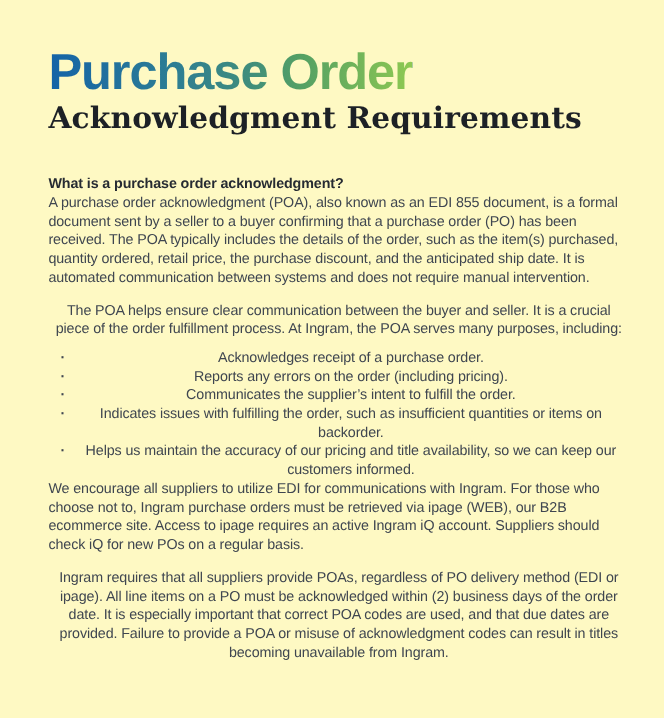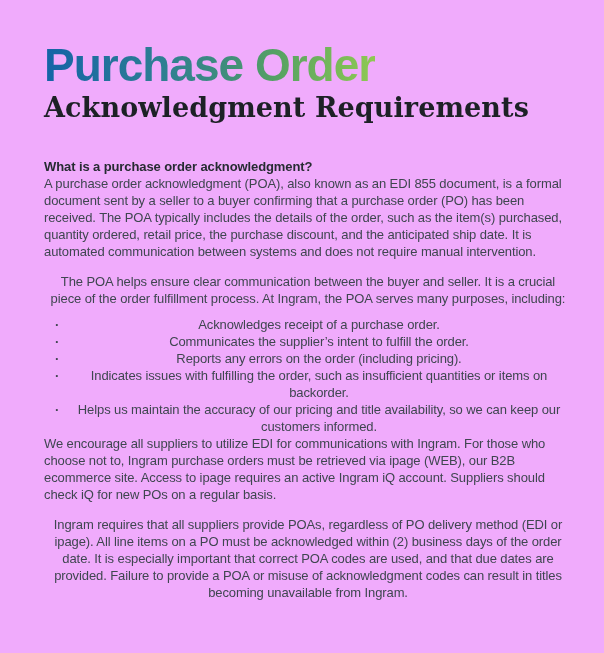--- a/index.html
+++ b/index.html
@@ -1,20 +1,20 @@
 <!DOCTYPE html>
 <html><head>
 <meta charset="utf-8">
 <style>
   html, body { margin: 0; padding: 0; background: #ffffff; }
   .page {
     position: relative;
     width: 604px;
     height: 653px;
-    background: #f0abfc;
+    background: #fef9c3;
     overflow: hidden;
     font-family: "Liberation Sans", sans-serif;
     box-sizing: border-box;
   }
   .header { padding: 42px 40px 0 44px; }
   .doc-title {
     margin: 0;
     font-size: 46px;
     line-height: 46px;
     font-weight: bold;
@@ -82,22 +82,22 @@
   </div>
 
   <div class="content">
     <h3 class="q-heading">What is a purchase order acknowledgment?</h3>
     <p class="para">A purchase order acknowledgment (POA), also known as an EDI 855 document, is a formal document sent by a seller to a buyer confirming that a purchase order (PO) has been received. The POA typically includes the details of the order, such as the item(s) purchased, quantity ordered, retail price, the purchase discount, and the anticipated ship date. It is automated communication between systems and does not require manual intervention.</p>
 
     <p class="para spaced">The POA helps ensure clear communication between the buyer and seller.  It is a crucial piece of the order fulfillment process. At Ingram, the POA serves many purposes, including:</p>
 
     <ul class="bullet-list">
       <li>Acknowledges receipt of a purchase order.</li>
+      <li>Reports any errors on the order (including pricing).</li>
       <li>Communicates the supplier’s intent to fulfill the order.</li>
-      <li>Reports any errors on the order (including pricing).</li>
       <li>Indicates issues with fulfilling the order, such as insufficient quantities or items on backorder.</li>
       <li>Helps us maintain the accuracy of our pricing and title availability, so we can keep our customers informed.</li>
     </ul>
 
     <p class="para">We encourage all suppliers to utilize EDI for communications with Ingram. For those who choose not to, Ingram purchase orders must be retrieved via ipage (WEB), our B2B ecommerce site. Access to ipage requires an active Ingram iQ account. Suppliers should check iQ for new POs on a regular basis.</p>
 
     <p class="para spaced">Ingram requires that all suppliers provide POAs, regardless of PO delivery method (EDI or ipage). All line items on a PO must be acknowledged within (2) business days of the order date. It is especially important that correct POA codes are used, and that due dates are provided. Failure to provide a POA or misuse of acknowledgment codes can result in titles becoming unavailable from Ingram.</p>
   </div>
 </div>
 

